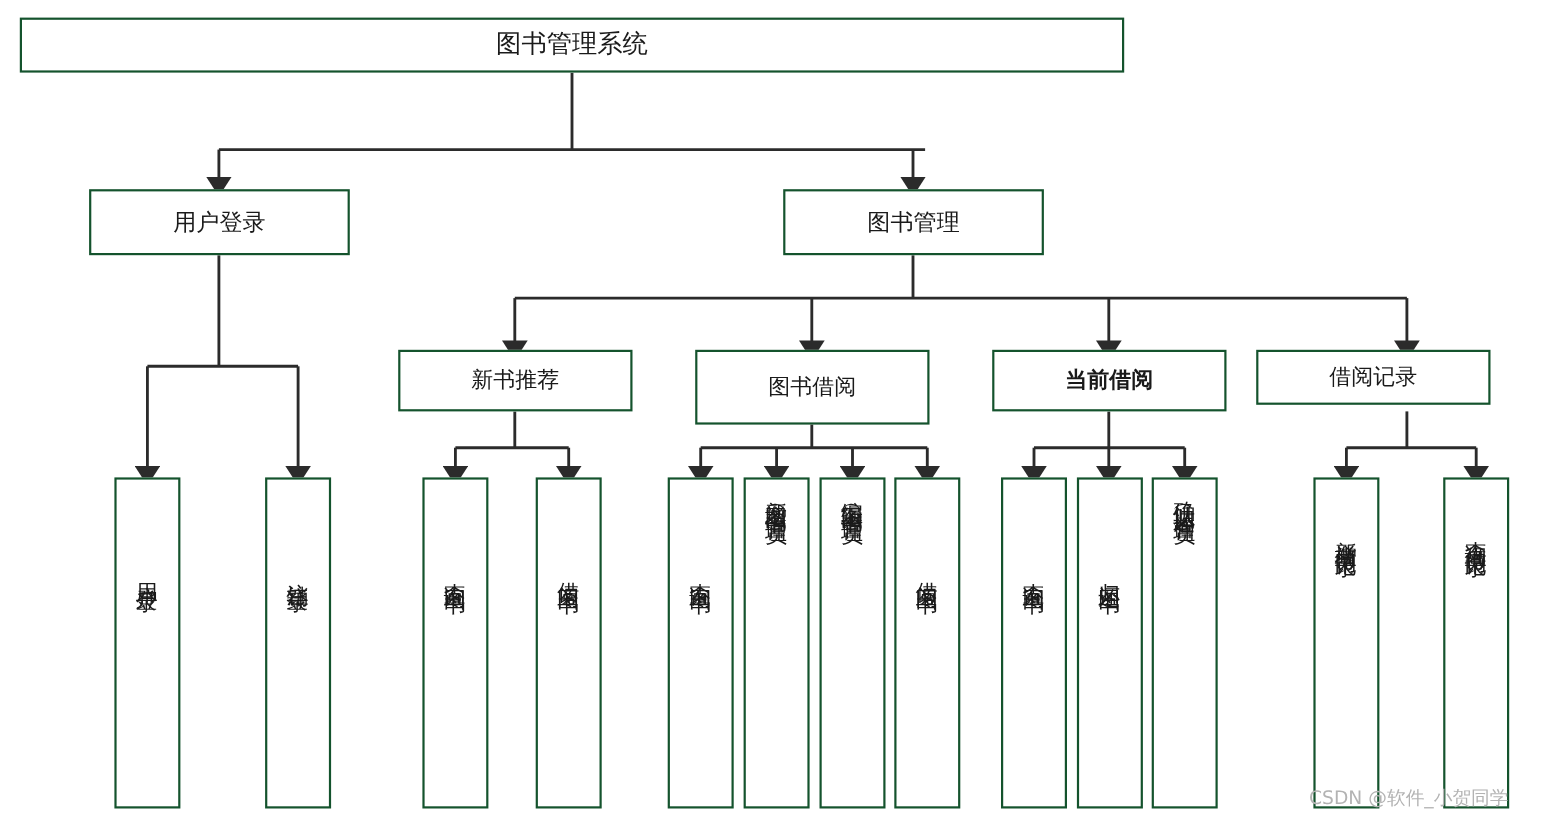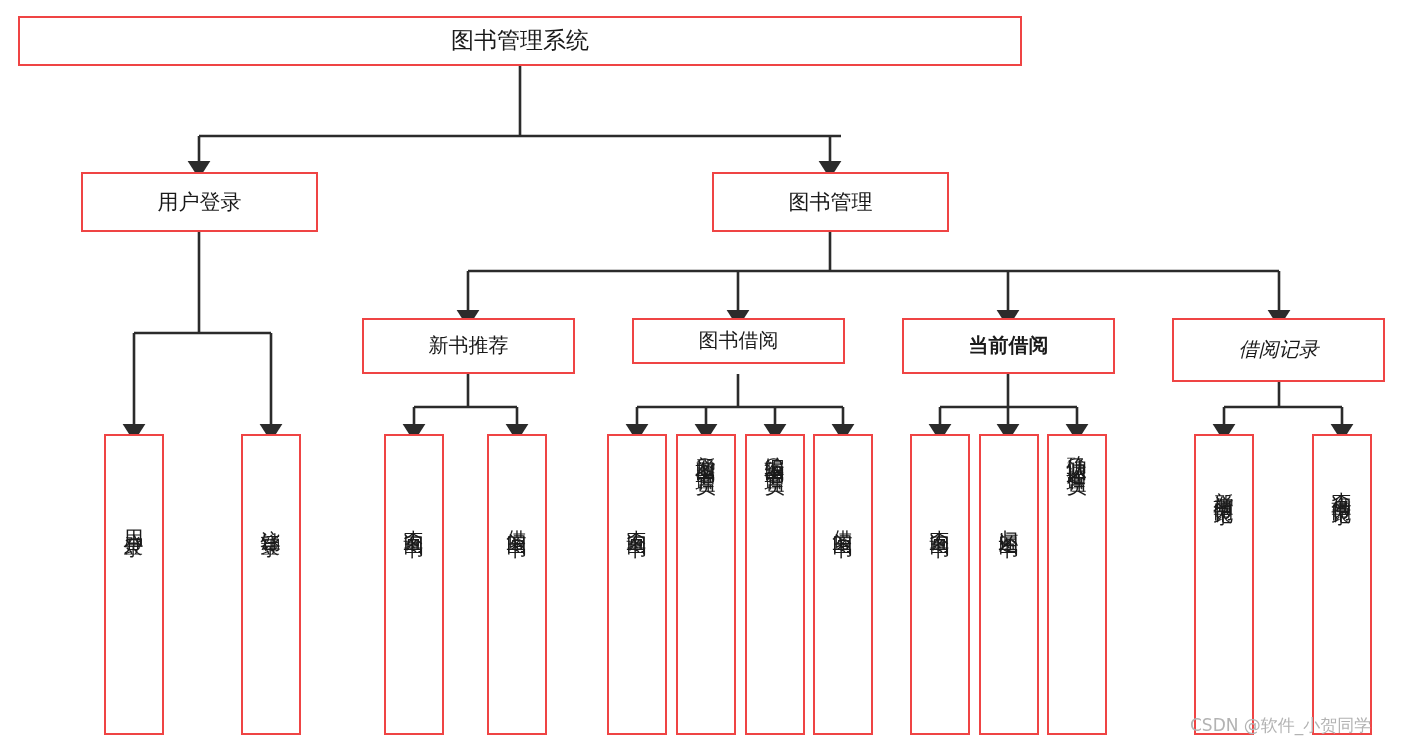--- a/index.html
+++ b/index.html
@@ -21,21 +21,21 @@
     position: absolute;
     left: 0;
     top: 0;
     width: 1405px;
     height: 747px;
     pointer-events: none;
   }
   .node {
     position: absolute;
     box-sizing: border-box;
-    border: 2px solid #ef4444;
+    border: 2px solid #14532d;
     background: #ffffff;
     display: flex;
     align-items: center;
     justify-content: center;
     color: #1a1a1a;
   }
   .node .label {
     display: block;
     text-align: center;
     line-height: 1.18;
@@ -129,27 +129,27 @@
   <div class="node l1" style="left:81px; top:172px; width:237px; height:60px;">
     <span class="label">用户登录</span>
   </div>
   <div class="node l2" style="left:362px; top:318px; width:213px; height:56px;">
     <span class="label">新书推荐</span>
   </div>
 
   <div class="node l1" style="left:712px; top:172px; width:237px; height:60px;">
     <span class="label">图书管理</span>
   </div>
-  <div class="node l2" style="left:632px; top:318px; width:213px; height:46px;">
+  <div class="node l2" style="left:632px; top:318px; width:213px; height:68px;">
     <span class="label">图书借阅</span>
   </div>
   <div class="node l2" style="left:902px; top:318px; width:213px; height:56px;font-weight:bold;">
     <span class="label">当前借阅</span>
   </div>
-  <div class="node l2" style="left:1172px; top:318px; width:213px; height:64px;font-style:italic;">
+  <div class="node l2" style="left:1142px; top:318px; width:213px; height:50px;">
     <span class="label">借阅记录</span>
   </div>
 
   <div class="node leaf short" style="left:104px; top:434px; width:60px; height:301px;">
     <span class="label">用户登录</span>
   </div>
   <div class="node leaf short" style="left:241px; top:434px; width:60px; height:301px;">
     <span class="label">注销登录</span>
   </div>
 

